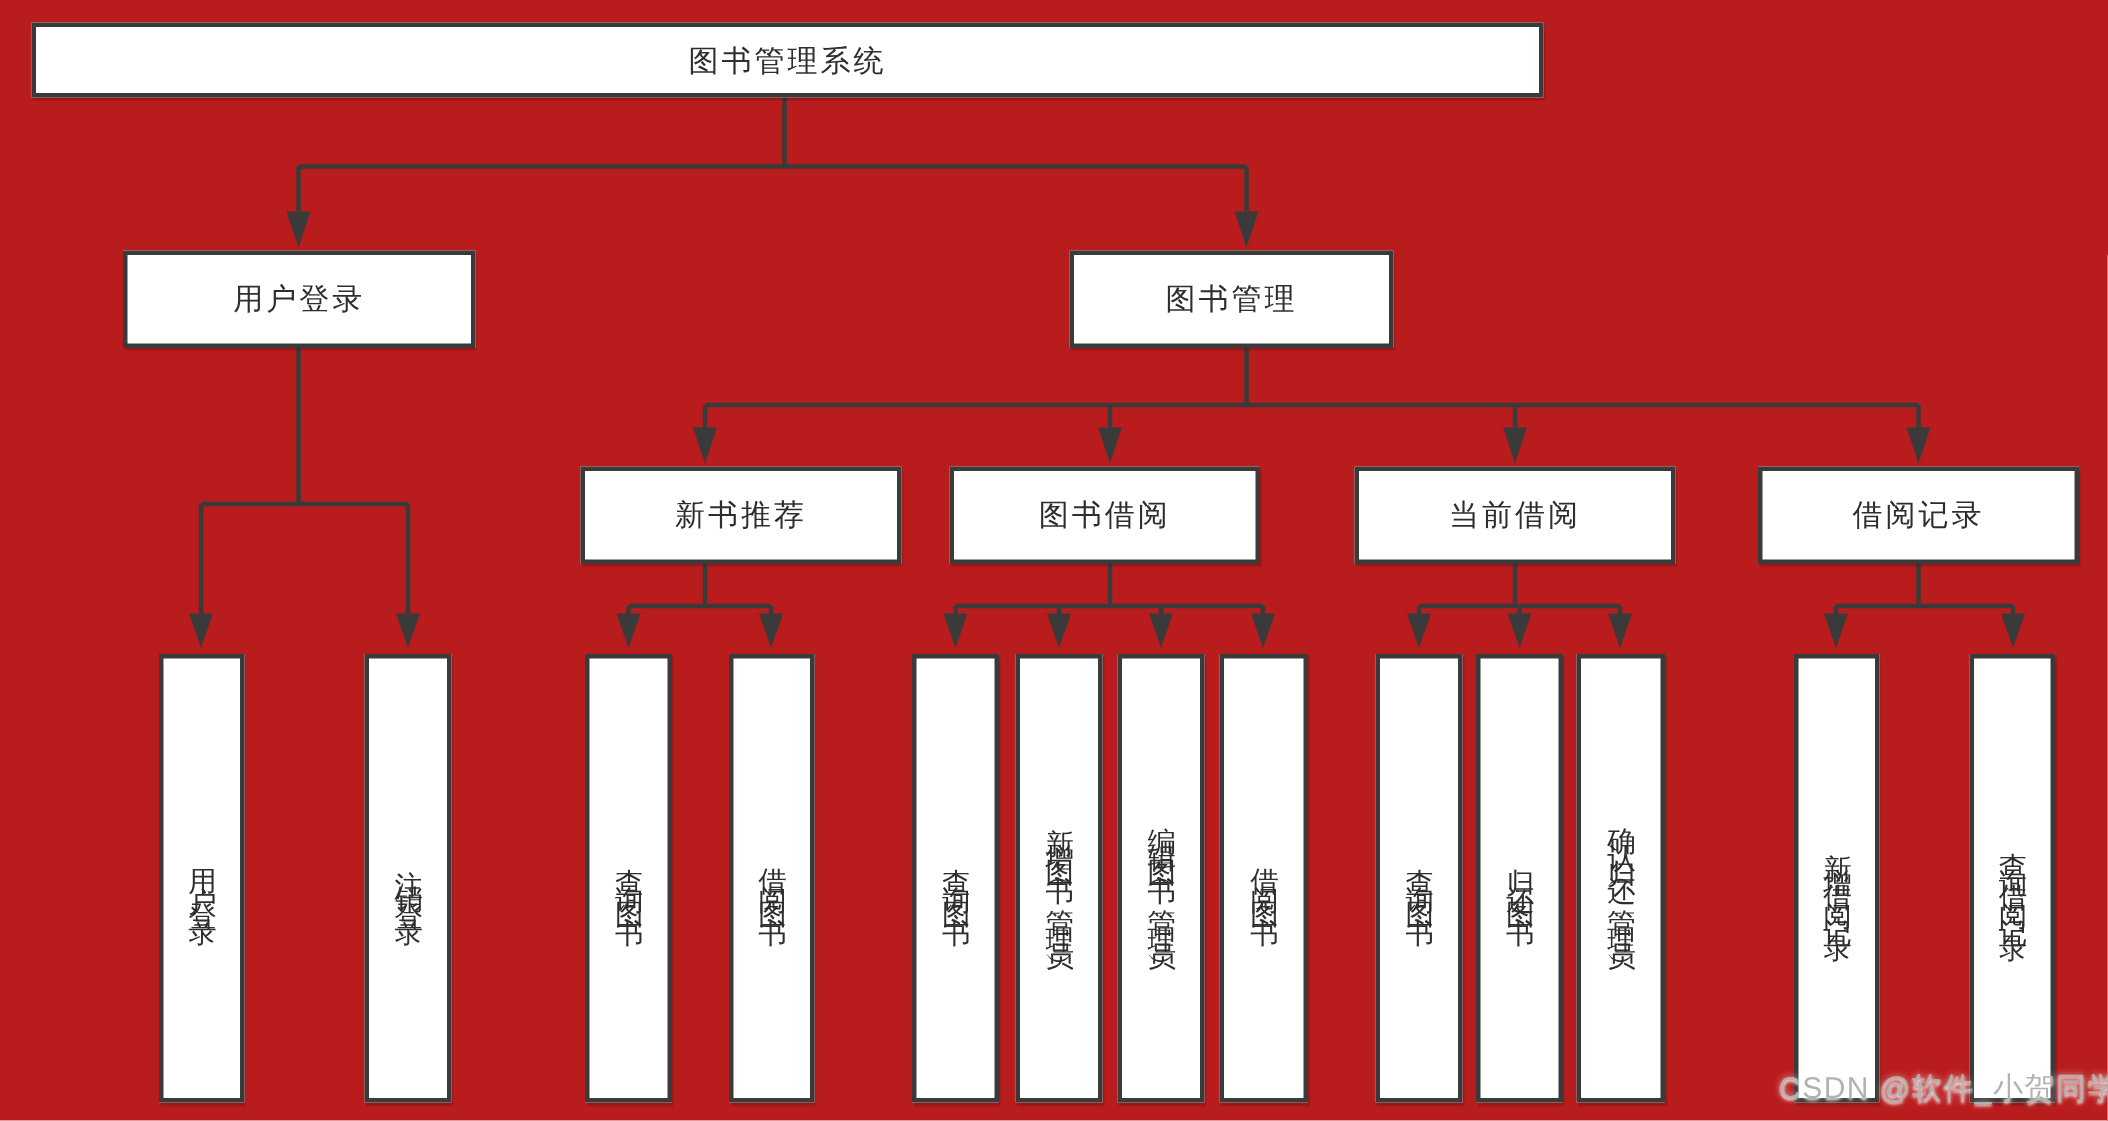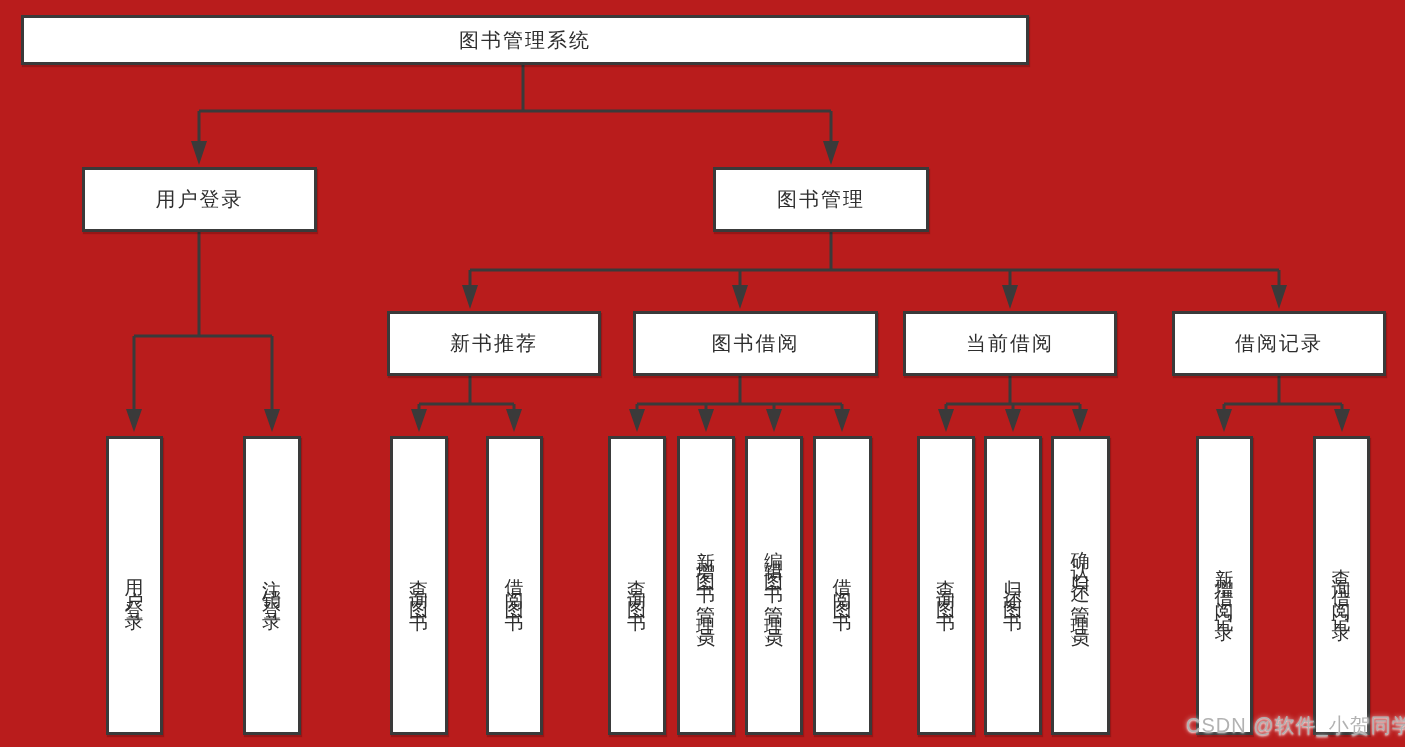--- a/index.html
+++ b/index.html
@@ -94,21 +94,21 @@
       <polygon points="1334,409 1350,409 1342,432"></polygon>
     </g>
   </svg>
 
   <div class="node" style="left:21px; top:15px; width:1008px; height:50px;">图书管理系统</div>
 
   <div class="node" style="left:82px; top:167px; width:235px; height:65px;">用户登录</div>
   <div class="node" style="left:713px; top:167px; width:216px; height:65px;">图书管理</div>
 
   <div class="node" style="left:363px; top:311px; width:214px; height:65px;margin-left:24px;">新书推荐</div>
-  <div class="node" style="left:633px; top:311px; width:245px; height:65px;">图书借阅</div>
+  <div class="node" style="left:633px; top:311px; width:207px; height:65px;">图书借阅</div>
   <div class="node" style="left:903px; top:311px; width:214px; height:65px;">当前借阅</div>
   <div class="node" style="left:1172px; top:311px; width:214px; height:65px;">借阅记录</div>
 
   <div class="node leaf" style="left:106px; width:57px;">用户登录</div>
   <div class="node leaf" style="left:243px; width:58px;">注销登录</div>
 
   <div class="node leaf" style="left:390px; width:58px;">查询图书</div>
   <div class="node leaf" style="left:486px; width:57px;">借阅图书</div>
 
   <div class="node leaf" style="left:608px; width:58px;">查询图书</div>

